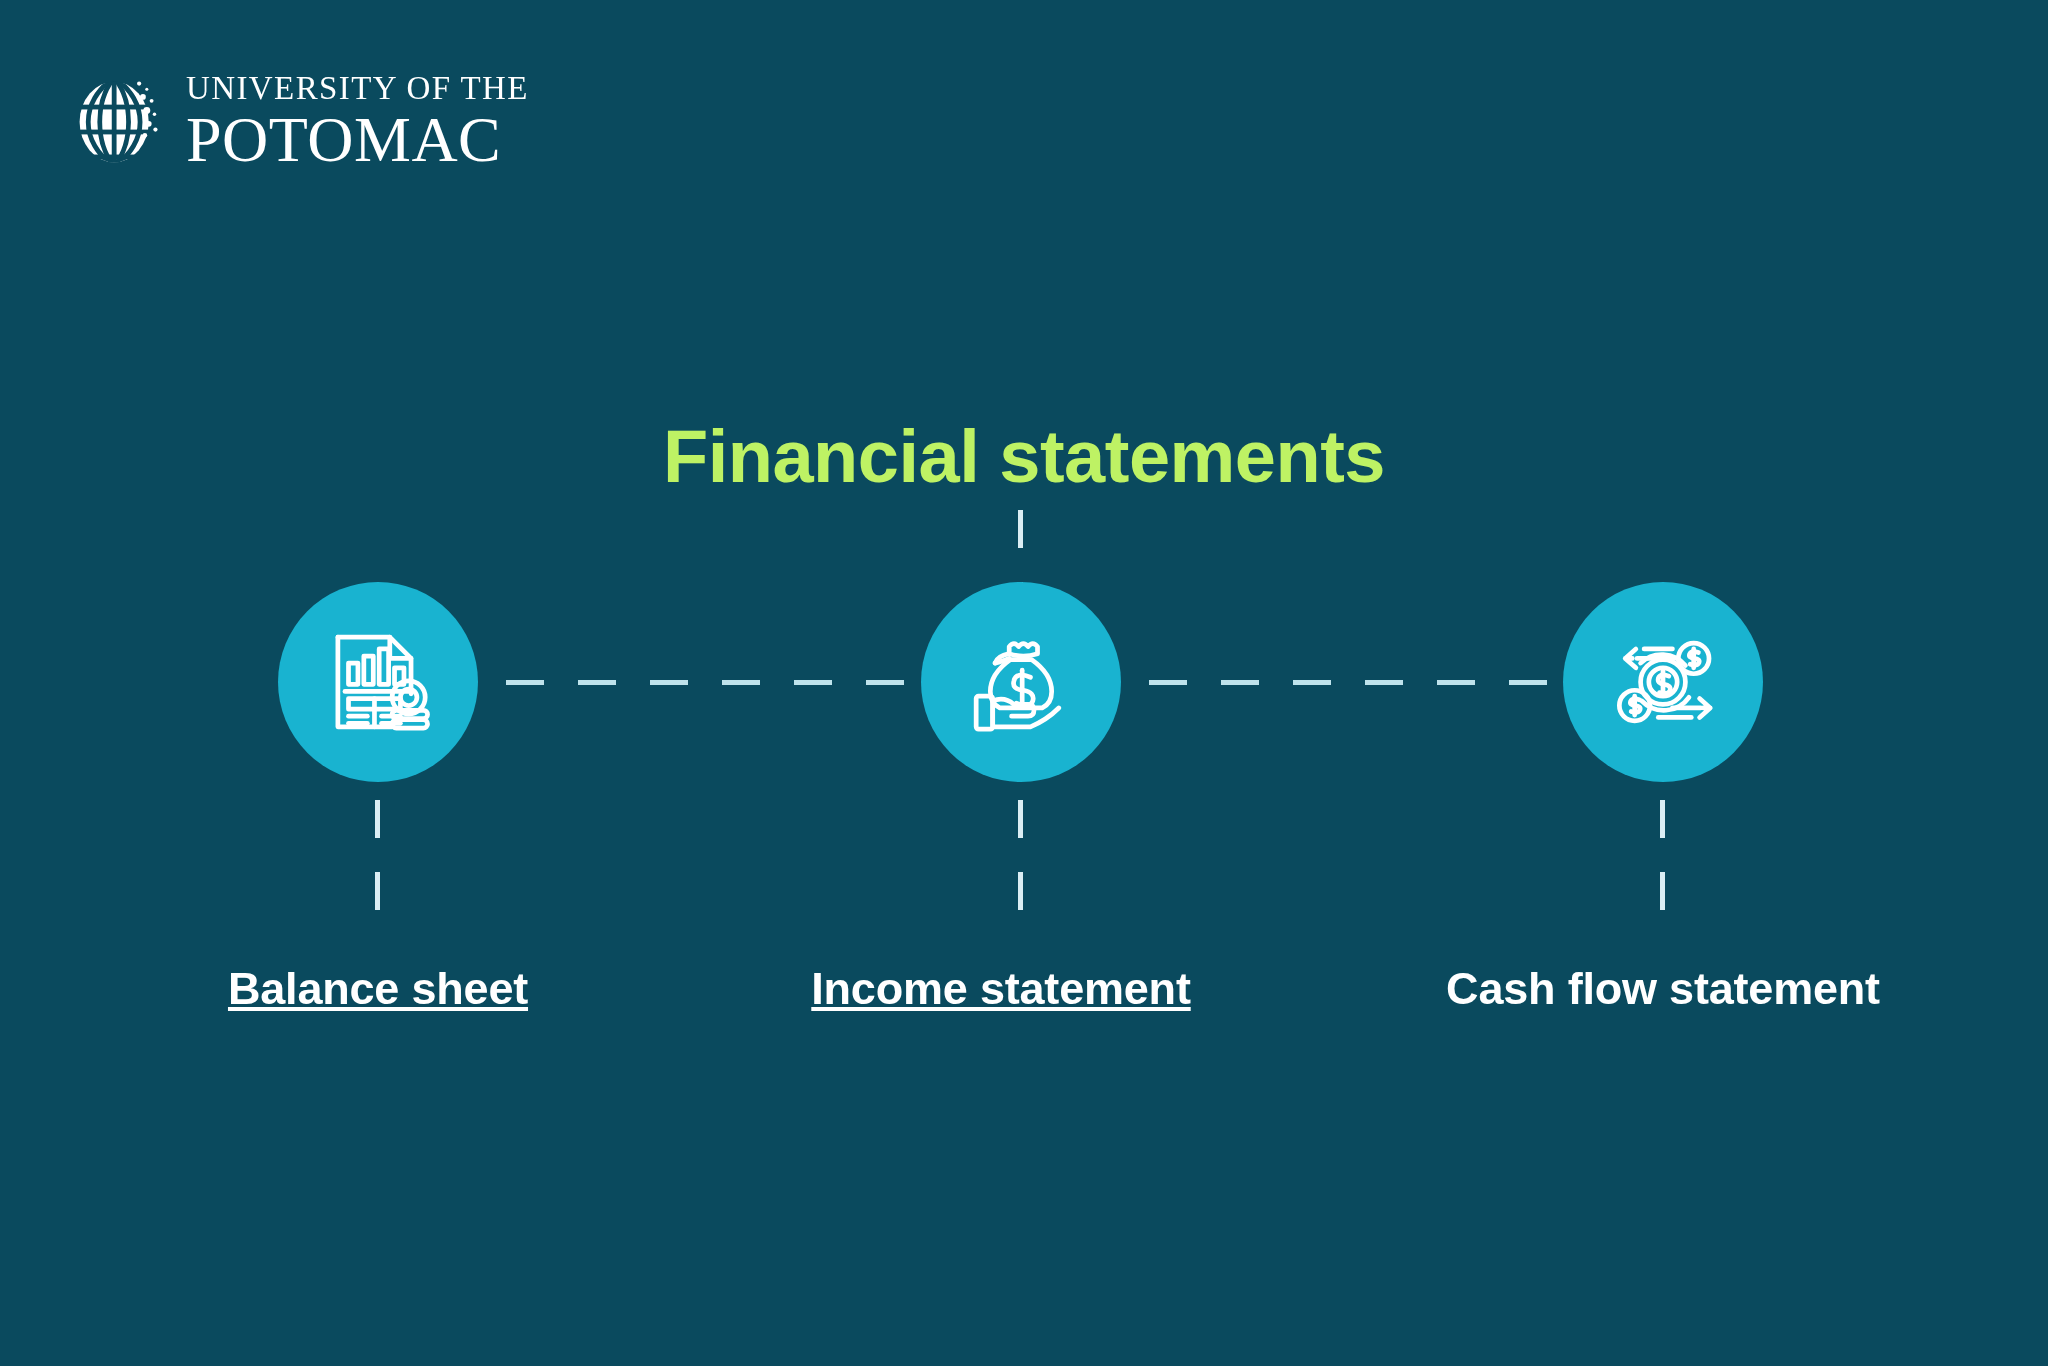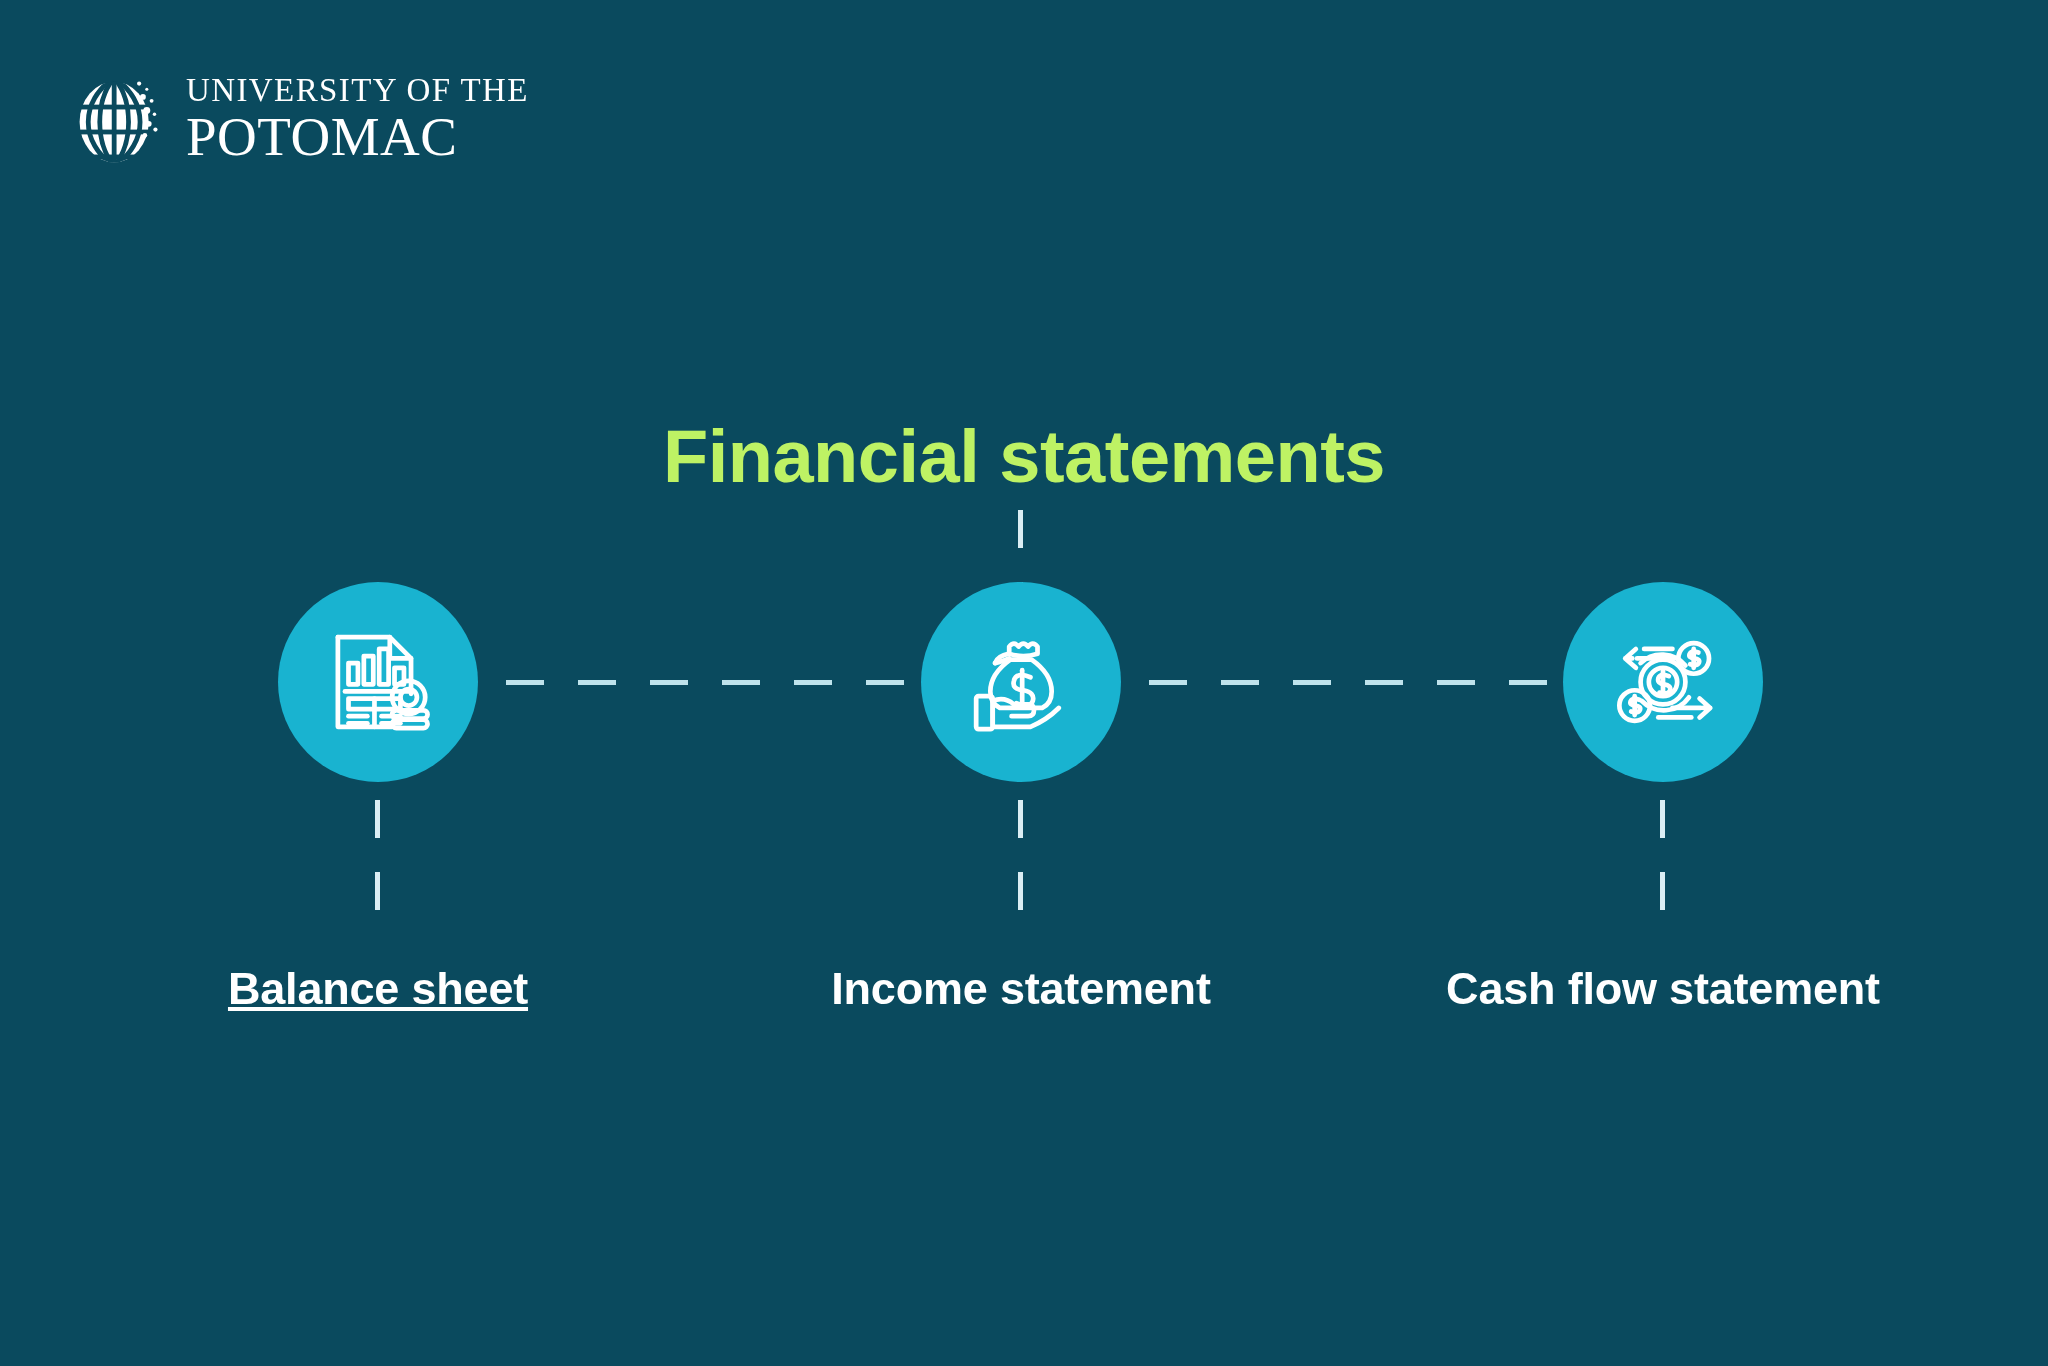--- a/index.html
+++ b/index.html
@@ -44,21 +44,21 @@
   }
   .logo-line1 {
     font-family: "Liberation Serif", serif;
     font-size: 33px;
     letter-spacing: 1.4px;
     line-height: 1;
     white-space: nowrap;
   }
   .logo-line2 {
     font-family: "Liberation Serif", serif;
-    font-size: 55px;
+    font-size: 64px;
     letter-spacing: 0.5px;
     line-height: 1.02;
     margin-top: 2px;
     white-space: nowrap;
   }
 
   
   .title {
     position: absolute;
     left: 0;
@@ -133,21 +133,21 @@
     top: 963px;
     width: 560px;
     text-align: center;
     color: #ffffff;
     font-size: 45px;
     font-weight: bold;
     letter-spacing: -0.2px;
     white-space: nowrap;
   }
   .label-1 { left: 98px; text-decoration: underline; }
-  .label-2 { left: 741px; }
+  .label-2 { left: 721px; text-decoration: underline; }
   .label-3 { left: 1383px; }
 </style>
 </head>
 <body>
 
 <div class="slide">
 
   <div class="logo">
     <span class="logo-mark">
       <svg viewBox="0 0 100 100" xmlns="http://www.w3.org/2000/svg" aria-hidden="true">

